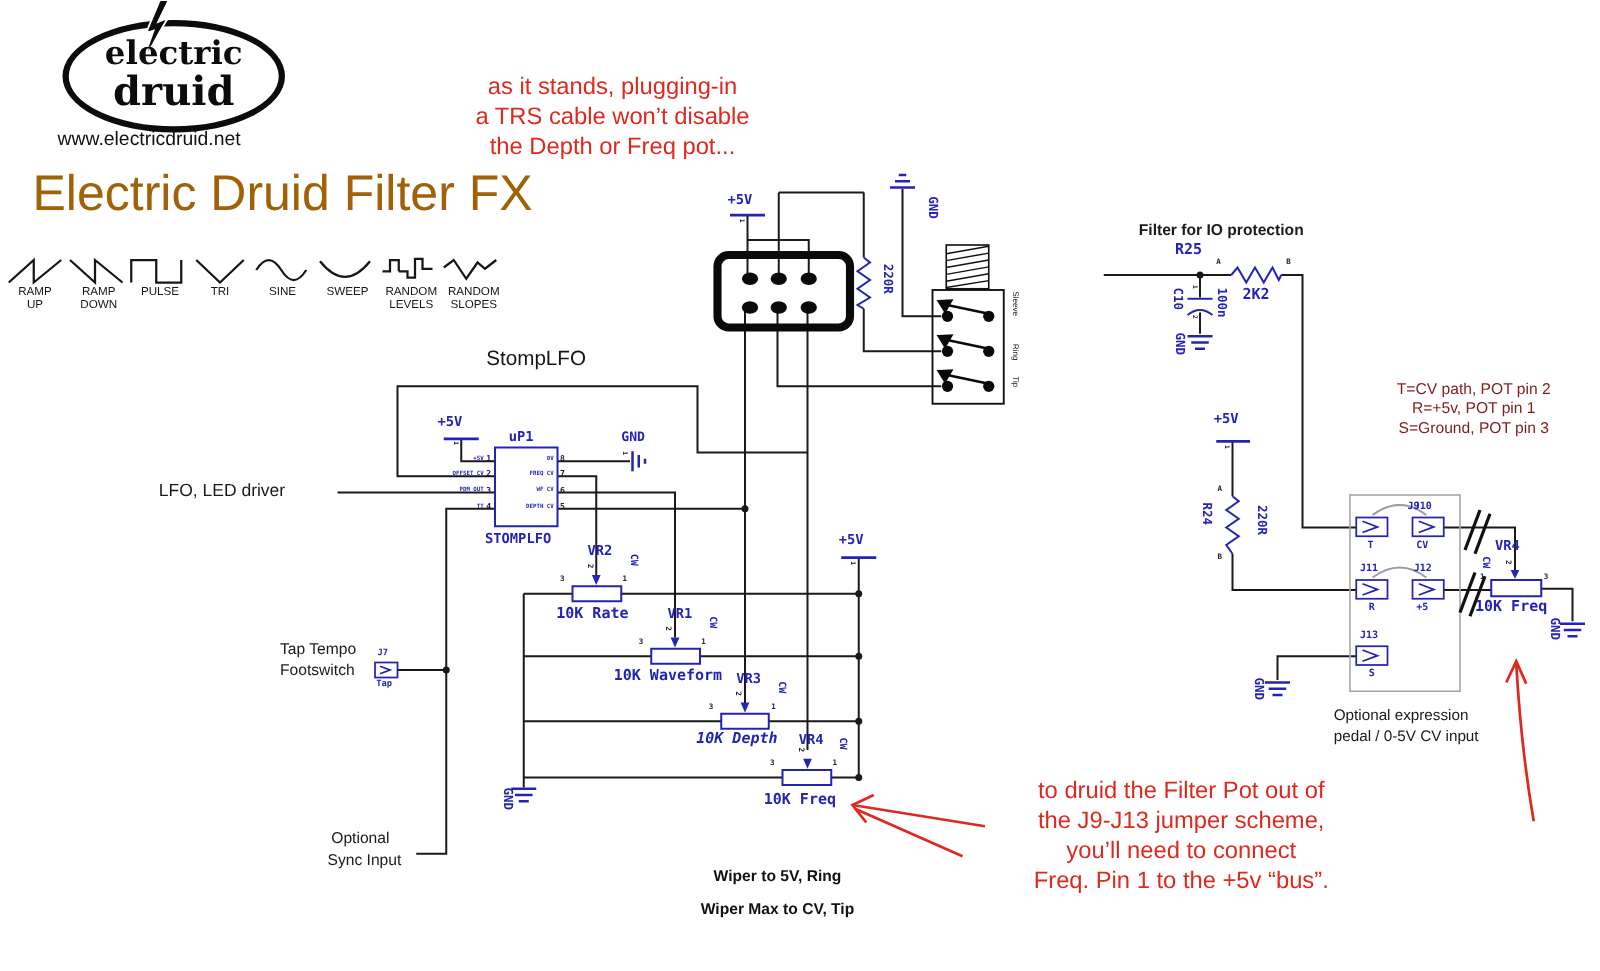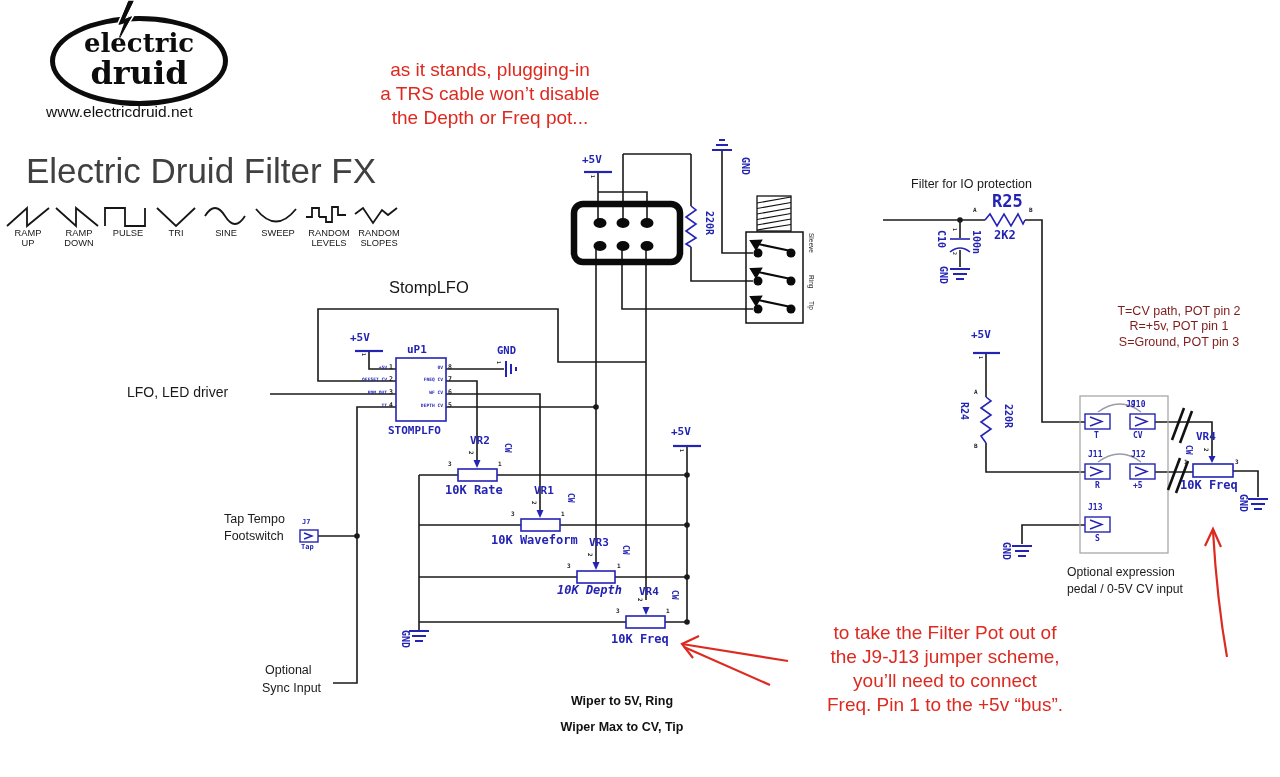--- a/index.html
+++ b/index.html
@@ -202,21 +202,21 @@
 
   <div class="logoEllipse"></div>
   <svg width="34" height="48" style="left:112px;top:0px;">
     <polygon points="16,0 5,26 11,24 3,46 22,15 14,18 23,0" fill="#0c0c0c" stroke="#fff" stroke-width="1.5"></polygon>
     <polygon points="16,2 7,25 13,23 6,42 20,16 13,19 21,2" fill="#0c0c0c"></polygon>
   </svg>
   <div class="logoTxt" style="font-size:26px;top:28px;">electric</div>
   <div class="logoTxt" style="font-size:32px;top:54px;">druid</div>
   <div class="t" style="left:46px;top:104px;font-size:15.5px;color:#111;">www.electricdruid.net</div>
 
-  <div class="t" style="left:26px;top:153px;font-size:35px;color:#404040;">Electric Druid Filter FX</div>
+  <div class="t" style="left:26px;top:134px;font-size:40px;color:#a16207;">Electric Druid Filter FX</div>
   <div class="t red ctr" style="left:360px;top:58px;width:260px;font-size:19px;line-height:24px;">
     <div>as it stands, plugging-in</div>
     <div>a TRS cable won’t disable</div>
     <div>the Depth or Freq pot...</div>
   </div>
 
   <svg width="46" height="24" style="left:6px;top:205px;">
       <path d="M1,21 L21,3 L21,21 L43,3" stroke="#161616" stroke-width="1.8" fill="none"></path>
     </svg>
   <svg width="46" height="24" style="left:55px;top:205px;">
@@ -338,22 +338,22 @@
   <div class="t" style="left:262px;top:682px;font-size:12.5px;">Sync Input</div>
 
   <div class="t mono" style="left:582px;top:154px;font-size:11px;">+5V</div>
   <div class="t num rot" style="left:595px;top:175px;font-size:5px;">1</div>
   <div class="t mono rot" style="left:750px;top:157px;font-size:10px;">GND</div>
   <div class="t mono rot" style="left:714px;top:211px;font-size:10px;">220R</div>
   <div class="t rot" style="left:814px;top:233px;font-size:6.5px;color:#222;">Sleeve</div>
   <div class="t rot" style="left:814px;top:275px;font-size:6.5px;color:#222;">Ring</div>
   <div class="t rot" style="left:814px;top:301px;font-size:6.5px;color:#222;">Tip</div>
 
-  <div class="t" style="left:911px;top:178px;font-size:12.5px;">Filter for IO protection</div>
-  <div class="t mono" style="left:992px;top:193px;font-size:17px;">R25</div>
+  <div class="t" style="left:911px;top:178px;font-size:12.5px;font-weight:bold;">Filter for IO protection</div>
+  <div class="t mono" style="left:940px;top:193px;font-size:12px;">R25</div>
   <div class="t num" style="left:973px;top:207px;font-size:6px;">A</div>
   <div class="t num" style="left:1029px;top:207px;font-size:6px;">B</div>
   <div class="t mono" style="left:994px;top:229px;font-size:12px;">2K2</div>
 
   <div class="t mono rot" style="left:946px;top:230px;font-size:10px;">C10</div>
   <div class="t num rot" style="left:957px;top:228px;font-size:5px;">1</div>
   <div class="t num rot" style="left:957px;top:252px;font-size:5px;">2</div>
   <div class="t mono rot" style="left:981px;top:230px;font-size:10px;">100n</div>
   <div class="t mono rot" style="left:948px;top:266px;font-size:10px;">GND</div>
 
@@ -387,21 +387,21 @@
   <div class="t num rot" style="left:1209px;top:448px;font-size:6px;">2</div>
   <div class="t num" style="left:1184px;top:459px;font-size:6px;">1</div>
   <div class="t num" style="left:1235px;top:459px;font-size:6px;">3</div>
   <div class="t mono" style="left:1180px;top:479px;font-size:12px;">10K Freq</div>
   <div class="t mono rot" style="left:1248px;top:494px;font-size:10px;">GND</div>
 
   <div class="t" style="left:1067px;top:566px;font-size:12.2px;">Optional expression</div>
   <div class="t" style="left:1067px;top:583px;font-size:12.2px;">pedal / 0-5V CV input</div>
 
   <div class="t red ctr" style="left:808px;top:621px;width:274px;font-size:19px;line-height:24px;">
-    <div>to take the Filter Pot out of</div>
+    <div>to druid the Filter Pot out of</div>
     <div>the J9-J13 jumper scheme,</div>
     <div>you’ll need to connect</div>
     <div>Freq. Pin 1 to the +5v “bus”.</div>
   </div>
 
   <div class="t ctr b" style="left:497px;top:688px;width:250px;font-size:12.5px;line-height:26px;color:#111;">
     <div>Wiper to 5V, Ring</div>
     <div>Wiper Max to CV, Tip</div>
   </div>
 

